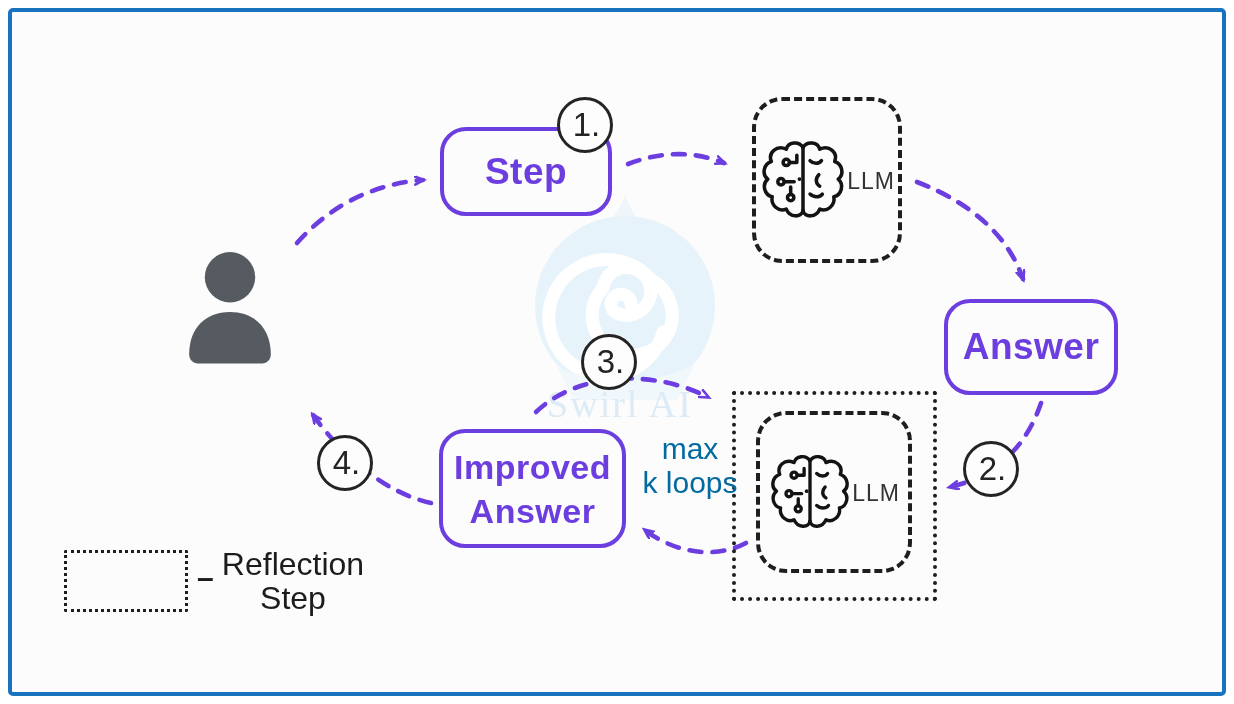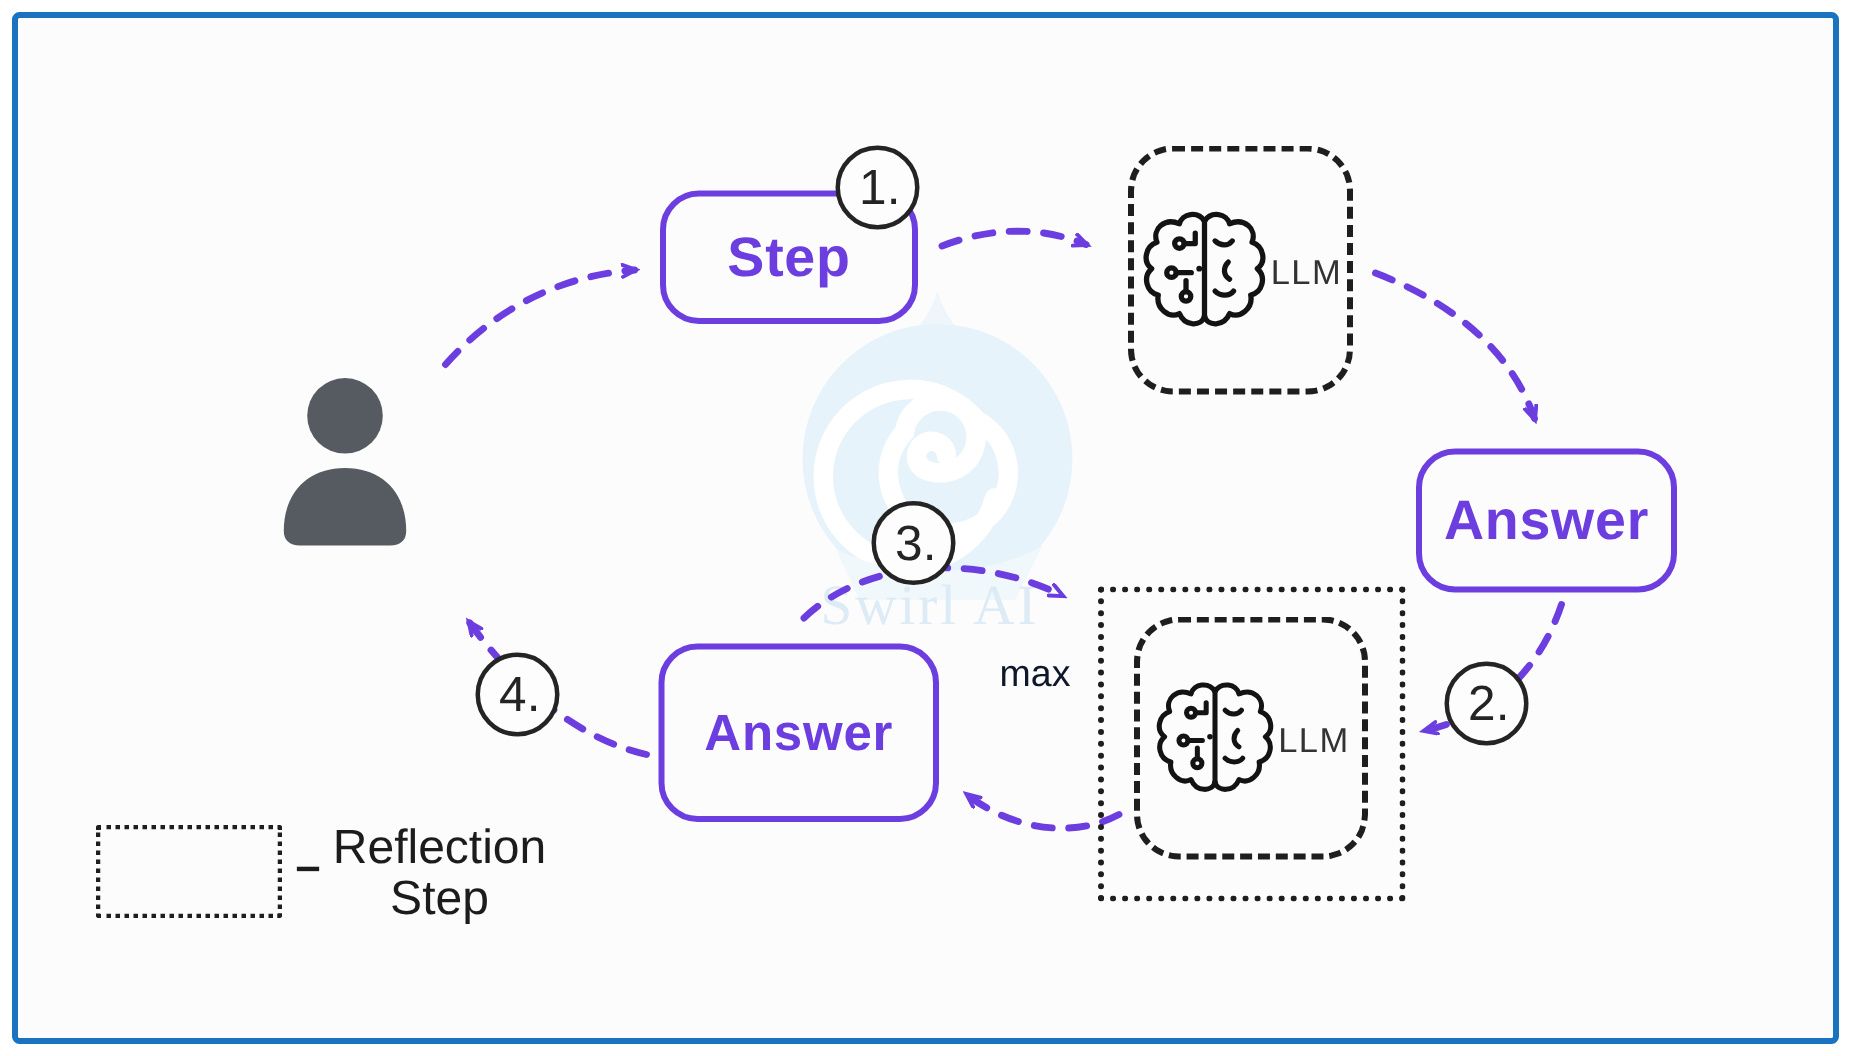--- a/index.html
+++ b/index.html
@@ -58,21 +58,21 @@
     font-size:33px;color:#242424;font-weight:500;padding-left:3px;
   }
   #step1{left:557px;top:97px;}
   #step2{left:963px;top:441px;}
   #step3{left:581px;top:334px;}
   #step4{left:317px;top:435px;}
 
   
   #loop-note{
     left:623px;top:432px;width:134px;text-align:center;
-    color:#0f172a;font-size:25px;font-weight:500;line-height:34px;
+    color:#0369a1;font-size:30px;font-weight:500;line-height:34px;
   }
 
   
   #legend-box{
     left:64px;top:550px;width:124px;height:62px;box-sizing:border-box;
     border:3.5px dotted #1e1e1e;border-radius:2px;
   }
   #legend-dash{left:197px;top:561px;font-size:30px;color:#1c1c1c;font-weight:600;}
   #legend-text{
     left:218px;top:547px;width:150px;text-align:center;
@@ -166,38 +166,40 @@
         <path d="M58,28 C62,32 68,32 71,28"></path>
         <path d="M68,44 C64,48 64,54 69,57"></path>
         <path d="M58,66 C62,70 69,70 72,66"></path>
       </g>
       <circle cx="46" cy="49" r="2.2" fill="#131313"></circle>
     </svg>
     <div class="llm-label">LLM</div>
   </div>
 
   <div class="pnode abs" id="node-improved">
+    <span>Improved</span>
     <span>Answer</span>
   </div>
 
   <div class="stepnum abs" id="step1">
     <span>1.</span>
   </div>
   <div class="stepnum abs" id="step2">
     <span>2.</span>
   </div>
   <div class="stepnum abs" id="step3">
     <span>3.</span>
   </div>
   <div class="stepnum abs" id="step4">
     <span>4.</span>
   </div>
 
   <div class="abs" id="loop-note">
     <div>max</div>
+    <div>k loops</div>
   </div>
 
   <div class="abs" id="legend-box"></div>
   <div class="abs" id="legend-dash">–</div>
   <div class="abs" id="legend-text">
     <div>Reflection</div>
     <div>Step</div>
   </div>
 </div>
 

